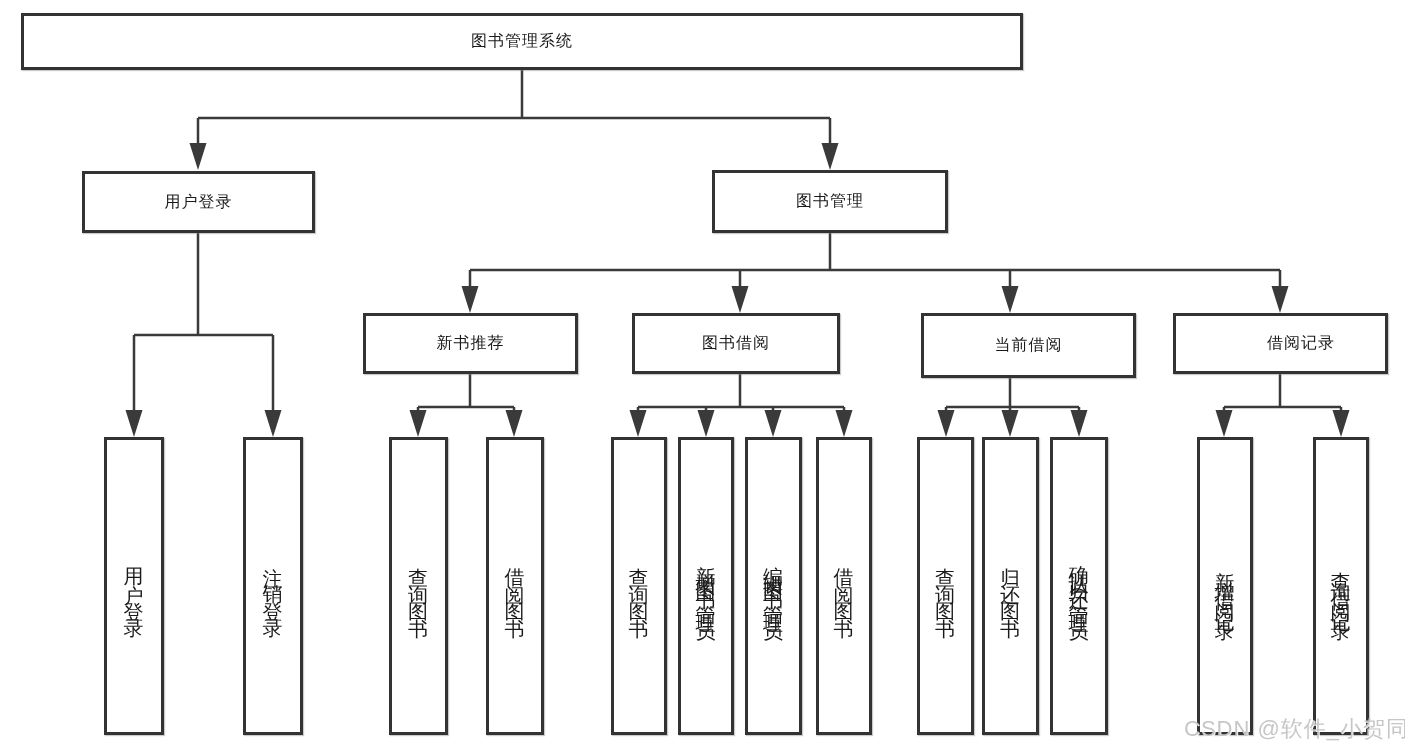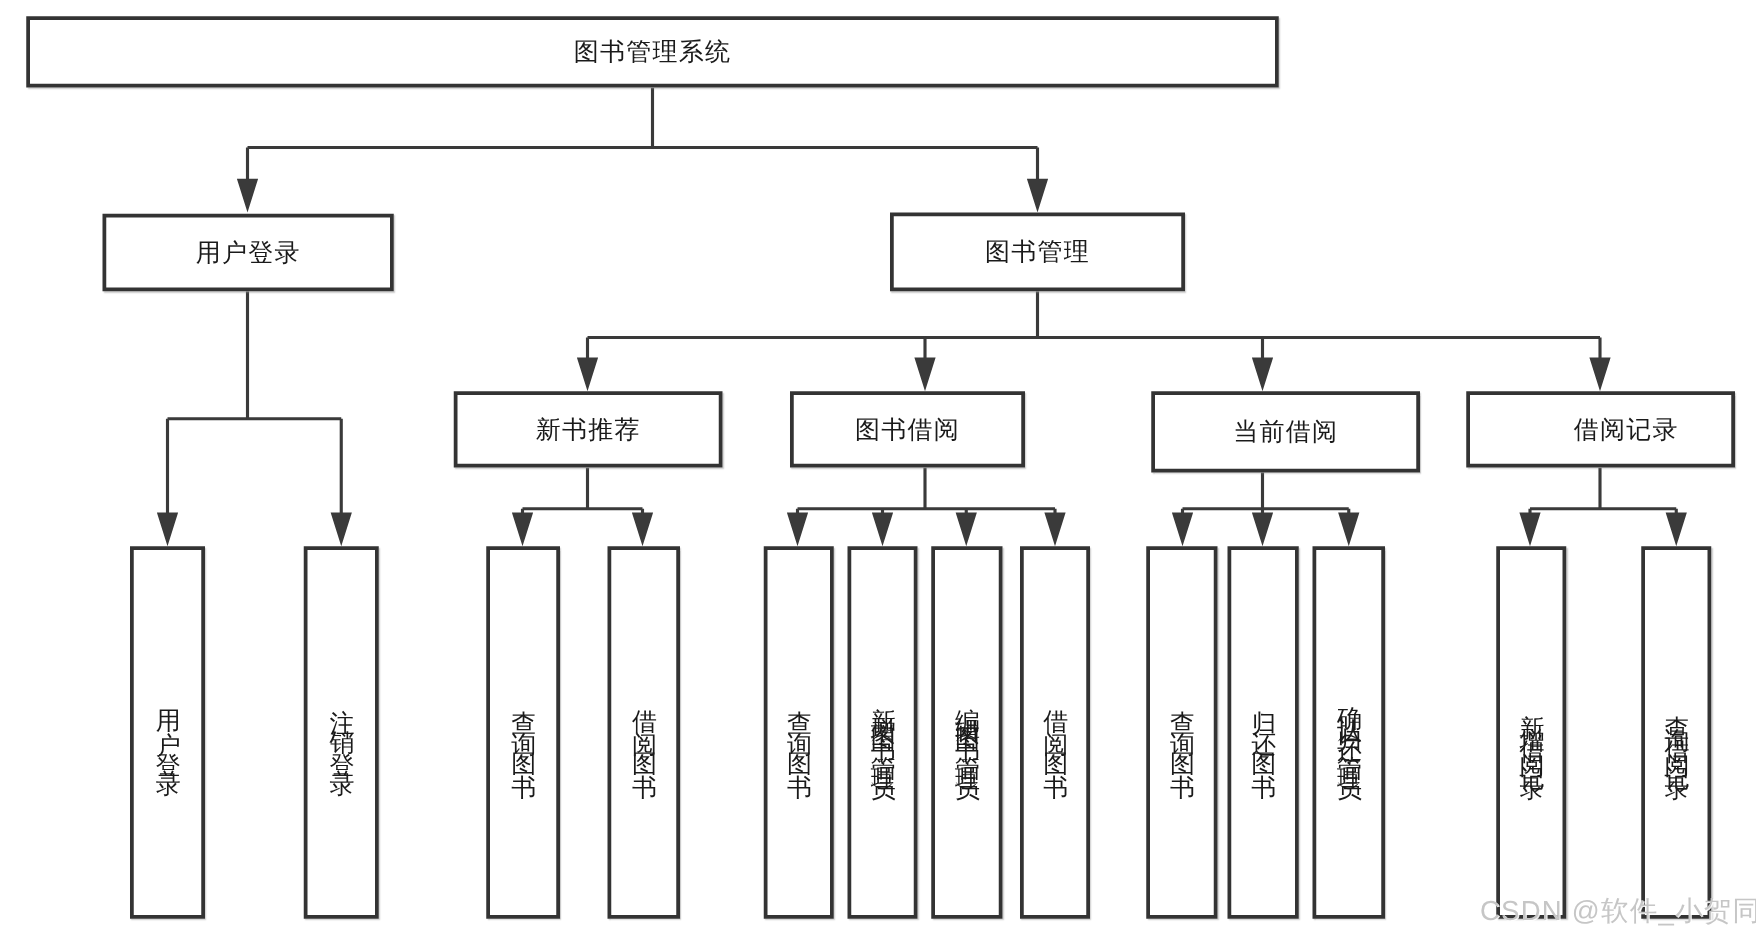--- a/index.html
+++ b/index.html
@@ -23,21 +23,21 @@
     box-sizing: border-box;
     border: 3px solid #333333;
     background: #ffffff;
     display: flex;
     align-items: center;
     justify-content: center;
     z-index: 2;
     box-shadow: 1px 1px 1px rgba(140,140,140,0.45);
   }
   .node.h {
-    font-size: 20px;
+    font-size: 16px;
     letter-spacing: 1px;
     white-space: nowrap;
   }
   .node.v {
     writing-mode: vertical-lr;
     text-orientation: mixed;
     font-size: 20px;
     line-height: 1;
     top: 437px;
     height: 298px;
@@ -81,21 +81,21 @@
          M1070.5 410 L1087.5 410 L1079 437 Z
          M1215.5 410 L1232.5 410 L1224 437 Z  M1332.5 410 L1349.5 410 L1341 437 Z" fill="#3a3a3a" stroke="none"></path>
   </svg>
 
   <div class="node h" style="left:21px; top:13px; width:1002px; height:57px;">图书管理系统</div>
 
   <div class="node h" style="left:82px; top:171px; width:233px; height:62px;">用户登录</div>
   <div class="node h" style="left:363px; top:313px; width:215px; height:61px;">新书推荐</div>
 
   <div class="node h" style="left:712px; top:170px; width:236px; height:63px;">图书管理</div>
-  <div class="node h" style="left:632px; top:313px; width:188px; height:61px;">图书借阅</div>
+  <div class="node h" style="left:632px; top:313px; width:208px; height:61px;">图书借阅</div>
   <div class="node h" style="left:921px; top:313px; width:215px; height:65px;">当前借阅</div>
   <div class="node h" style="left:1173px; top:313px; width:215px; height:61px;padding-left:41px;">借阅记录</div>
 
   <div class="node v sp-a" style="left:104px; width:60px;">用户登录</div>
   <div class="node v sp-a" style="left:243px; width:60px;">注销登录</div>
 
   <div class="node v sp-a" style="left:389px; width:59px;">查询图书</div>
   <div class="node v sp-a" style="left:486px; width:58px;">借阅图书</div>
 
   <div class="node v sp-a" style="left:611px; width:56px;">查询图书</div>

